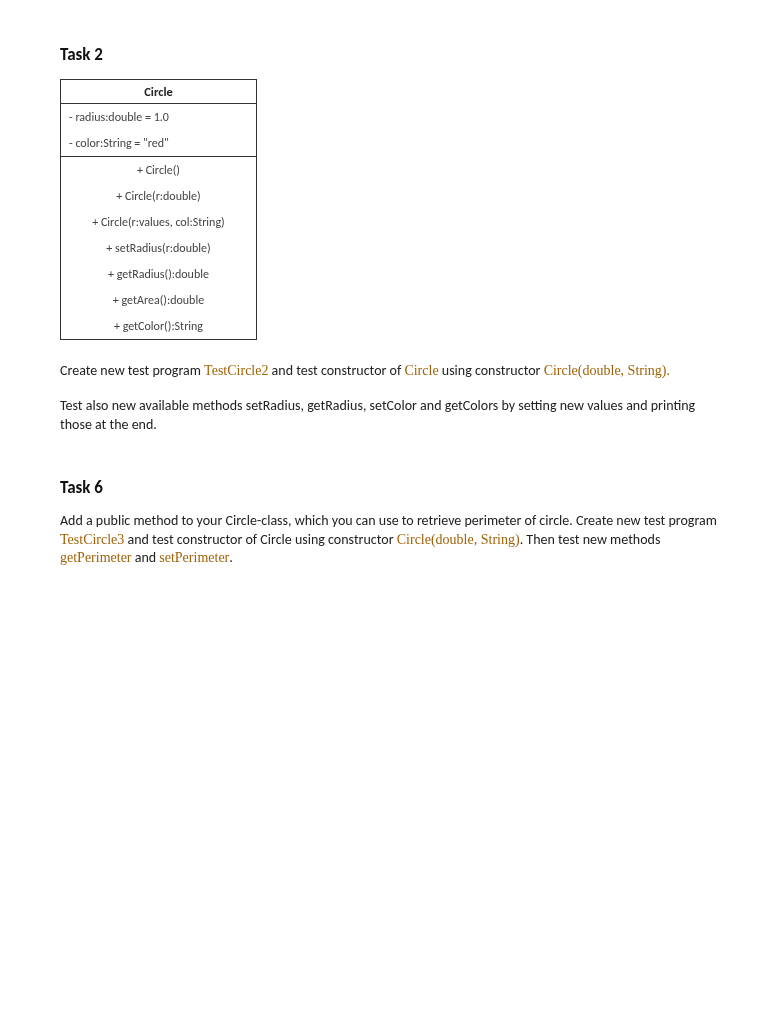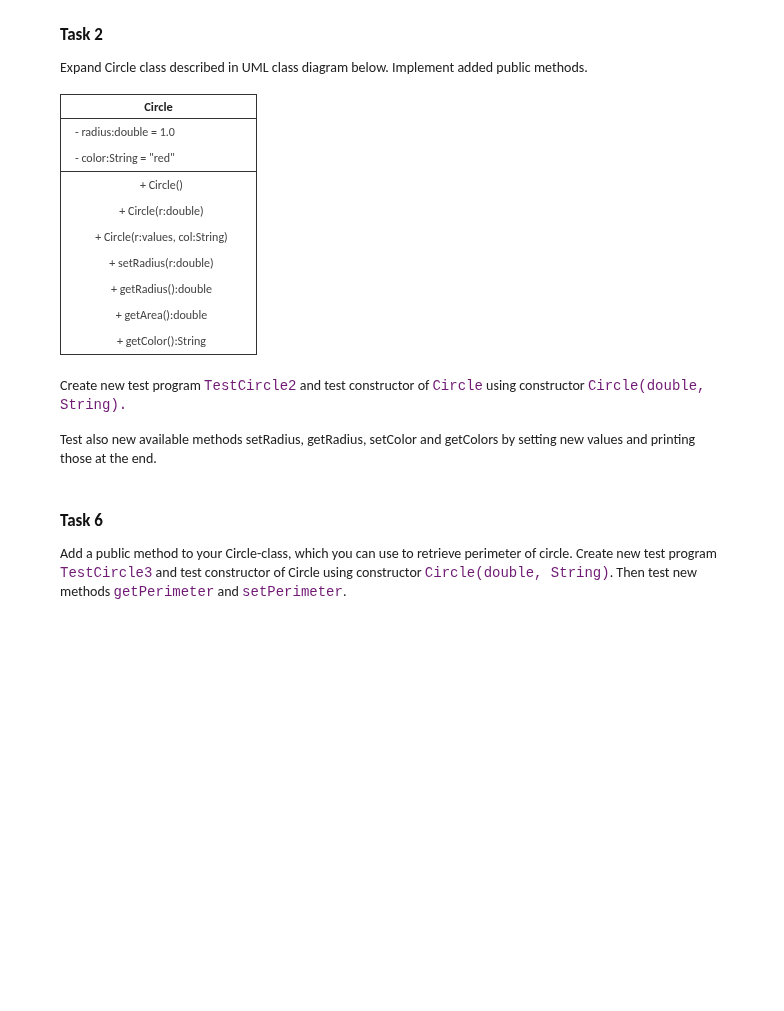--- a/index.html
+++ b/index.html
@@ -5,38 +5,38 @@
   html, body {
     margin: 0;
     padding: 0;
     width: 784px;
     height: 1011px;
     background: #ffffff;
     font-family: Calibri, "Segoe UI", Arial, sans-serif;
     color: #222;
   }
   .page {
-    padding: 24px 60px 40px 60px;
+    padding: 44px 60px 40px 60px;
     box-sizing: border-box;
   }
   h2.task-heading {
     font-size: 17px;
     font-weight: 700;
     color: #111;
     margin: 0 0 14px 0;
   }
   p.body {
     font-size: 14px;
     line-height: 1.35;
     margin: 0 0 16px 0;
     color: #222;
   }
   .mono {
-    font-family: Liberation Mono, monospace;
-    color: #701a75;
+    font-family: Liberation Serif, serif;
+    color: #a16207;
   }
   .uml-table {
     border: 1px solid #333;
     width: 195px;
     font-size: 12px;
     color: #444;
     margin: 4px 0 22px 0;
     background: #fff;
   }
   .uml-name {
@@ -50,34 +50,32 @@
   .uml-section {
     border-bottom: 1px solid #333;
   }
   .uml-section:last-child {
     border-bottom: none;
     text-align: center;
   }
   .uml-row {
     padding: 6px 8px;
     white-space: nowrap;
-    margin-left: 6px;
   }
   .spacer {
     height: 26px;
   }
 </style>
 </head>
 <body>
 
 <div class="page">
 
   <h2 class="task-heading">Task 2</h2>
 
-  <p class="body">Expand Circle class described in UML class diagram below. Implement added public methods.</p>
 
   <div class="uml-table">
     <div class="uml-name">Circle</div>
     <div class="uml-section">
       <div class="uml-row">- radius:double = 1.0</div>
       <div class="uml-row">- color:String = "red"</div>
     </div>
     <div class="uml-section">
       <div class="uml-row">+ Circle()</div>
       <div class="uml-row">+ Circle(r:double)</div>

